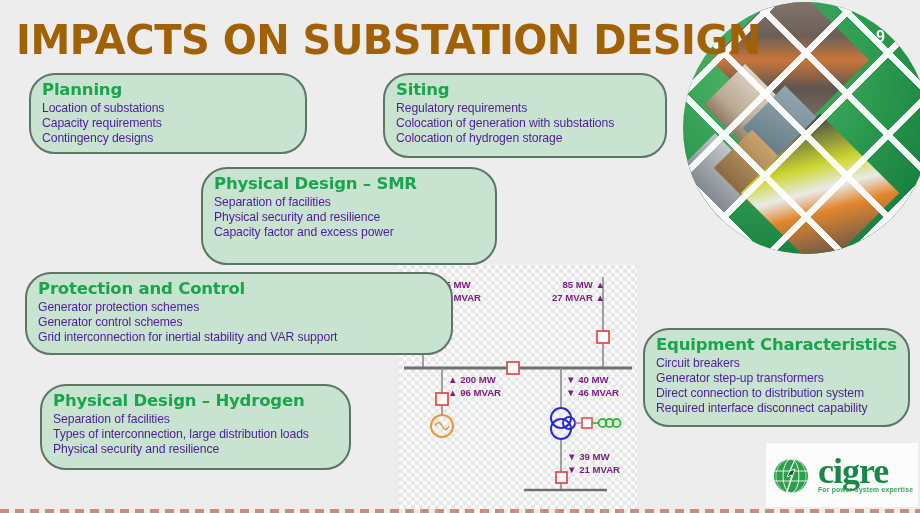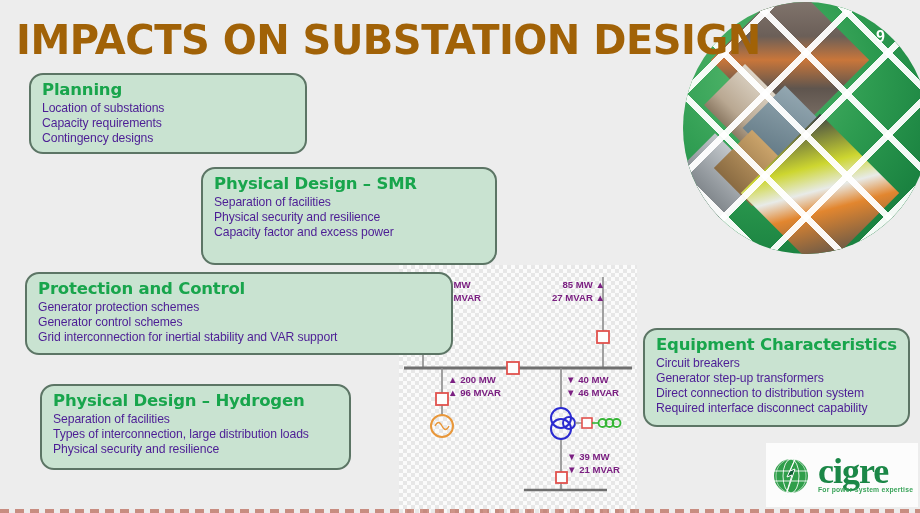--- a/index.html
+++ b/index.html
@@ -6,21 +6,21 @@
   html,body { width:920px; height:513px; }
   body { font-family:"Liberation Sans", sans-serif; background:#ededed; }
   .slide { position:relative; width:920px; height:513px; background:#ededed; overflow:hidden; }
 
   
   .title { position:absolute; left:16px; top:17px; font-size:40px; font-weight:800;
            color:#a16207; letter-spacing:-0.5px; white-space:nowrap; z-index:6;
            font-family:"DejaVu Sans","Liberation Sans",sans-serif; }
 
   
-  .box { position:absolute; background:#c9e3d1; border:2px solid #5c7565; border-radius:14px;
+  .box { position:absolute; background:#c9e3d1; border:2px solid #5c7565; border-radius:26px;
          padding:5px 11px 6px; z-index:4; }
   .box h2 { font-size:16.5px; font-weight:bold; color:#18a54c; margin:0 0 2px;
             font-family:"DejaVu Sans","Liberation Sans",sans-serif; letter-spacing:-0.2px; }
   .box .line { font-size:12.2px; color:#4c1d95; line-height:15px; letter-spacing:-0.1px; white-space:nowrap; }
 
   .box-planning  { left:29px;  top:73px;  width:278px; height:81px; }
   .box-siting    { left:383px; top:73px;  width:284px; height:85px; }
   .box-smr       { left:201px; top:167px; width:296px; height:98px; }
   .box-pnc       { left:25px;  top:272px; width:428px; height:83px; }
   .box-hydrogen  { left:40px;  top:384px; width:311px; height:86px; }
@@ -91,20 +91,26 @@
   </div>
   <div class="page-number">9</div>
 
   <div class="box box-planning">
     <h2>Planning</h2>
     <div class="line">Location of substations</div>
     <div class="line">Capacity requirements</div>
     <div class="line">Contingency designs</div>
   </div>
 
+  <div class="box box-siting">
+    <h2>Siting</h2>
+    <div class="line">Regulatory requirements</div>
+    <div class="line">Colocation of generation with substations</div>
+    <div class="line">Colocation of hydrogen storage</div>
+  </div>
 
   <div class="box box-smr">
     <h2>Physical Design – SMR</h2>
     <div class="line">Separation of facilities</div>
     <div class="line">Physical security and resilience</div>
     <div class="line">Capacity factor and excess power</div>
   </div>
 
   <div class="box box-pnc">
     <h2>Protection and Control</h2>

